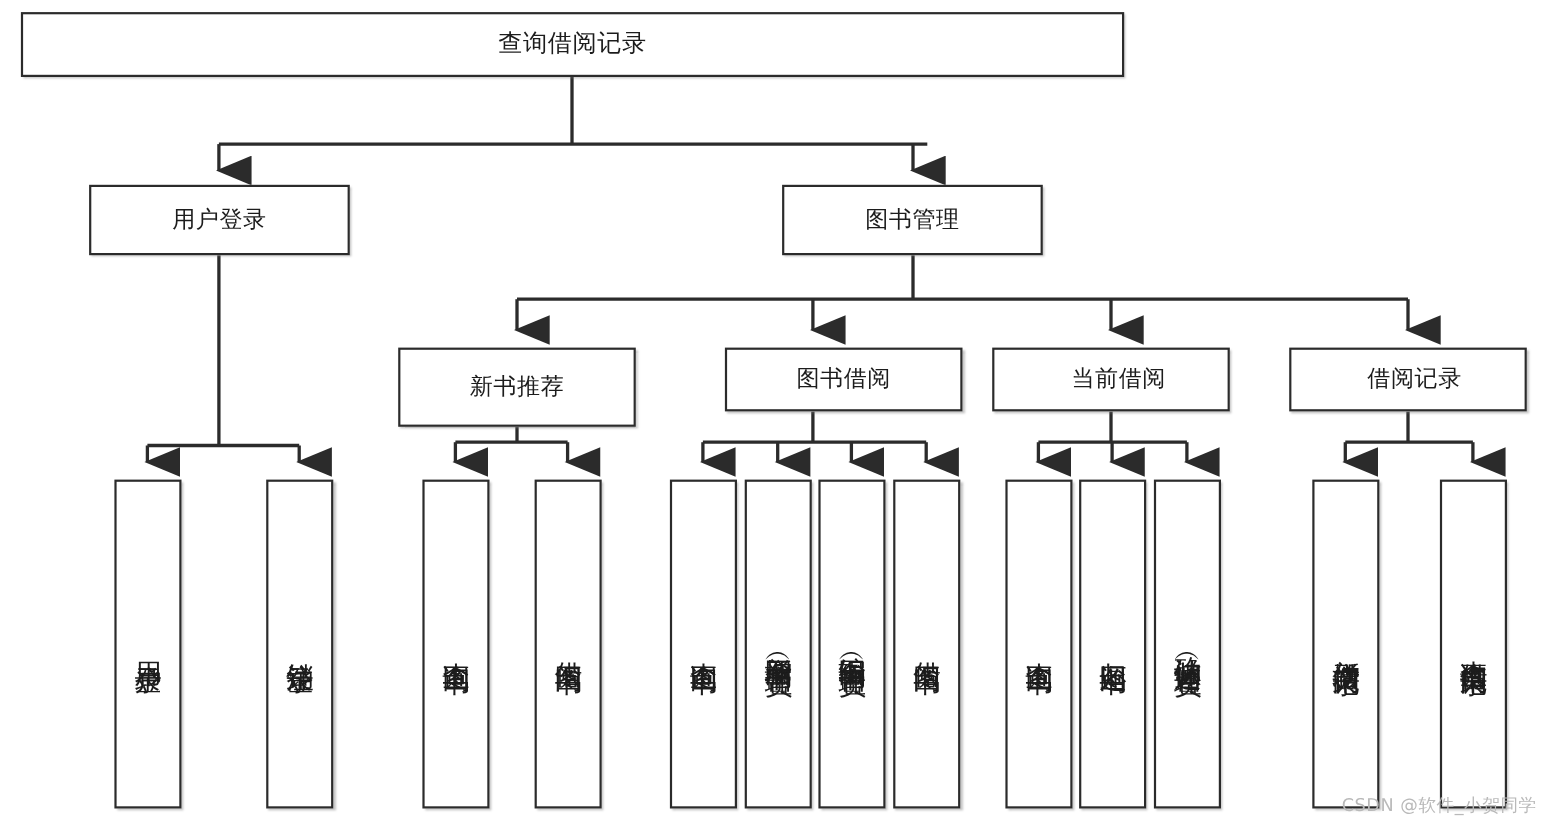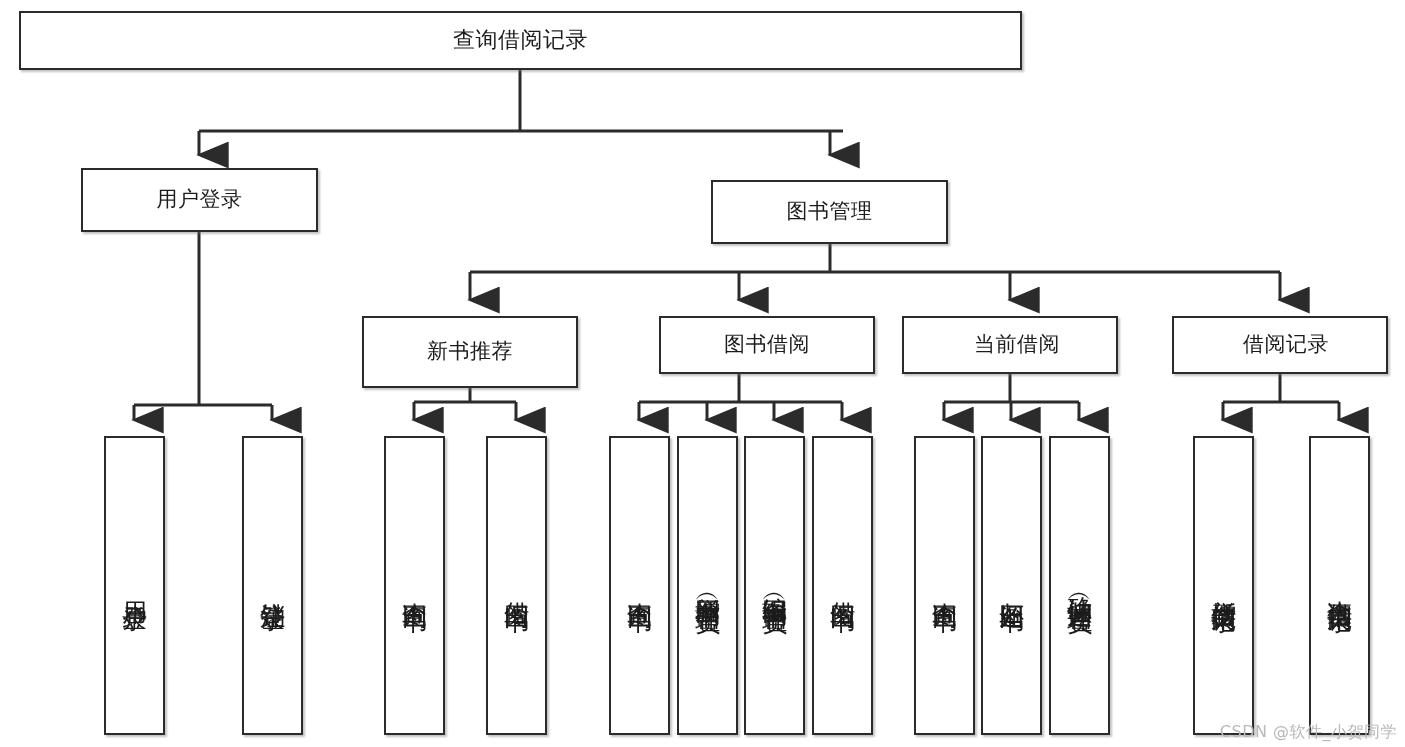--- a/index.html
+++ b/index.html
@@ -105,21 +105,21 @@
     </g>
   </svg>
 
   <div class="node h root" style="left:19px;top:11px;width:1003px;height:59px;">
     <span class="lbl">查询借阅记录</span>
   </div>
 
   <div class="node h" style="left:81px;top:168px;width:237px;height:64px;">
     <span class="lbl">用户登录</span>
   </div>
-  <div class="node h" style="left:711px;top:180px;width:237px;height:64px;">
+  <div class="node h" style="left:711px;top:168px;width:237px;height:64px;">
     <span class="lbl">图书管理</span>
   </div>
 
   <div class="node h" style="left:362px;top:316px;width:216px;height:72px;">
     <span class="lbl">新书推荐</span>
   </div>
   <div class="node h" style="left:659px;top:316px;width:216px;height:58px;">
     <span class="lbl">图书借阅</span>
   </div>
   <div class="node h" style="left:902px;top:316px;width:216px;height:58px;padding-left:14px;">

